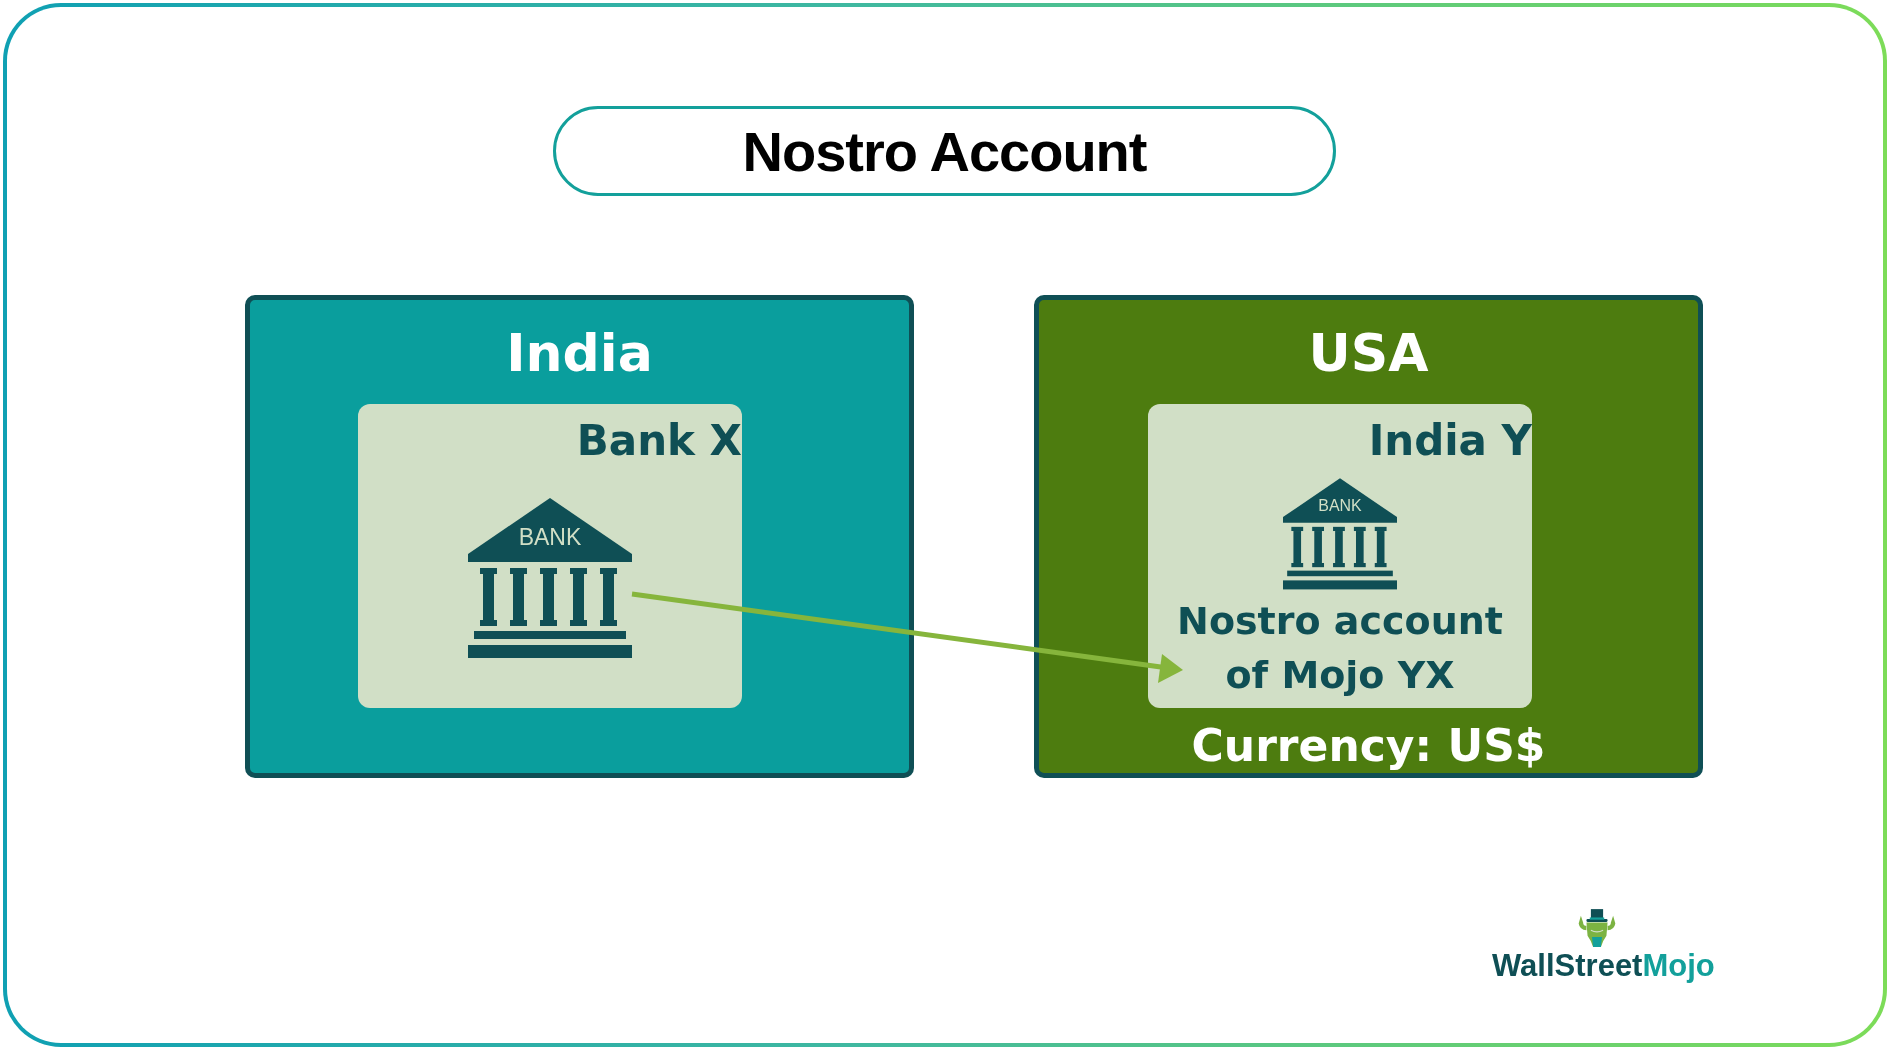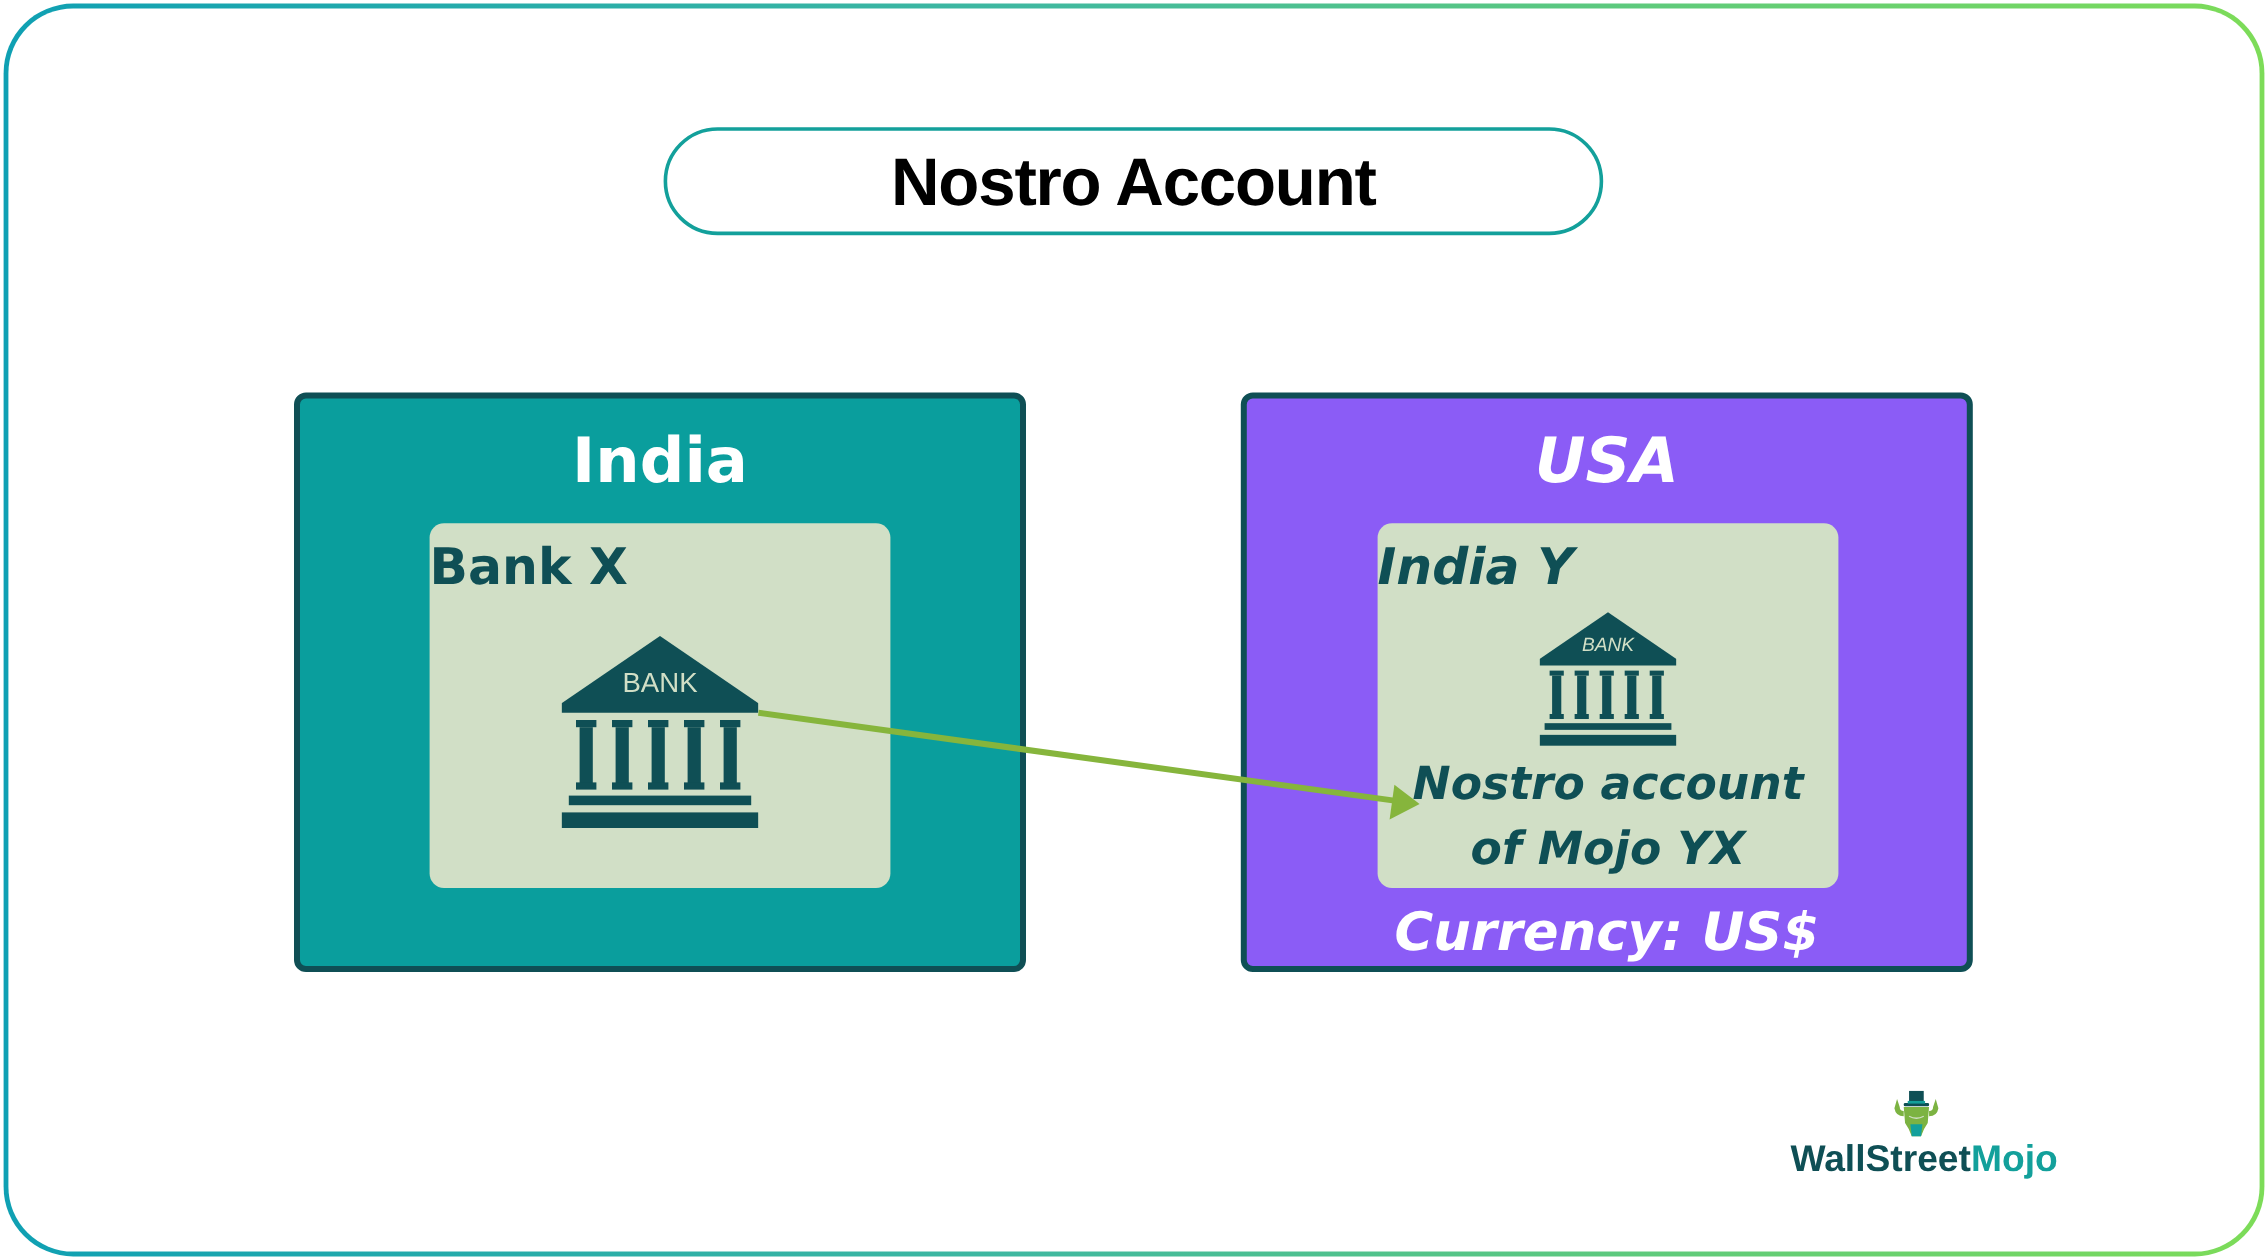--- a/index.html
+++ b/index.html
@@ -6,30 +6,30 @@
   body { width:1890px; height:1050px; position:relative; background:#ffffff; overflow:hidden;
          font-family:"Liberation Sans", sans-serif; }
   .frame { position:absolute; left:3px; top:3px; width:1884px; height:1044px; box-sizing:border-box;
            border-radius:58px; padding:4px;
            background:linear-gradient(90deg,#0fa0b3 0%,#3fb8a0 45%,#7ddc58 100%); }
   .frame-inner { width:100%; height:100%; background:#fff; border-radius:54px; }
   .title-pill { position:absolute; left:553px; top:106px; width:783px; height:90px; box-sizing:border-box;
                 border:3px solid #13a09b; border-radius:46px; background:#fff;
                 display:flex; align-items:center; justify-content:center; }
   .title-pill span { font-size:56px; font-weight:bold; color:#000; letter-spacing:-1px; }
-  .country { position:absolute; top:327px; width:610px; height:483px; box-sizing:border-box;
+  .country { position:absolute; top:295px; width:669px; height:483px; box-sizing:border-box;
              border:5px solid #0f4f55; border-radius:10px; }
   .country.india { left:245px; background:#0a9e9d; }
-  .country.usa { left:1034px; background:#8b5cf6;font-style:italic; }
+  .country.usa { left:1034px; background:#4d7c0f; }
   .country-title { position:absolute; left:0; right:0; top:23px; text-align:center; color:#fff;
                    font-size:52px; font-weight:bold; font-family:"DejaVu Sans", sans-serif; }
   .card { position:absolute; top:104px; width:384px; height:304px; background:#d1dfc6; border-radius:12px; }
   .india .card { left:108px; }
   .usa .card { left:109px; }
-  .card-title { position:absolute; left:0; right:0; top:12px; text-align:left; color:#0f4f55;
+  .card-title { position:absolute; left:0; right:0; top:12px; text-align:right; color:#0f4f55;
                 font-size:42px; font-weight:bold; font-family:"DejaVu Sans", sans-serif; }
   .bank-icon { position:absolute; }
   .india .bank-icon { left:110px; top:94px; width:164px; height:162px; }
   .usa .bank-icon { left:135px; top:74px; width:114px; height:113px; }
   .nostro-label { position:absolute; left:0; right:0; top:190px; text-align:center; color:#0f4f55;
                   font-size:38px; font-weight:bold; line-height:54px; font-family:"DejaVu Sans", sans-serif; }
   .currency { position:absolute; left:0; right:0; top:420px; text-align:center; color:#fff;
               font-size:44px; font-weight:bold; font-family:"DejaVu Sans", sans-serif; }
   .arrow { position:absolute; left:0; top:0; width:1890px; height:1050px; pointer-events:none; }
   .logo { position:absolute; left:1480px; top:908px; height:76px; display:flex; align-items:center;flex-direction:column; }

